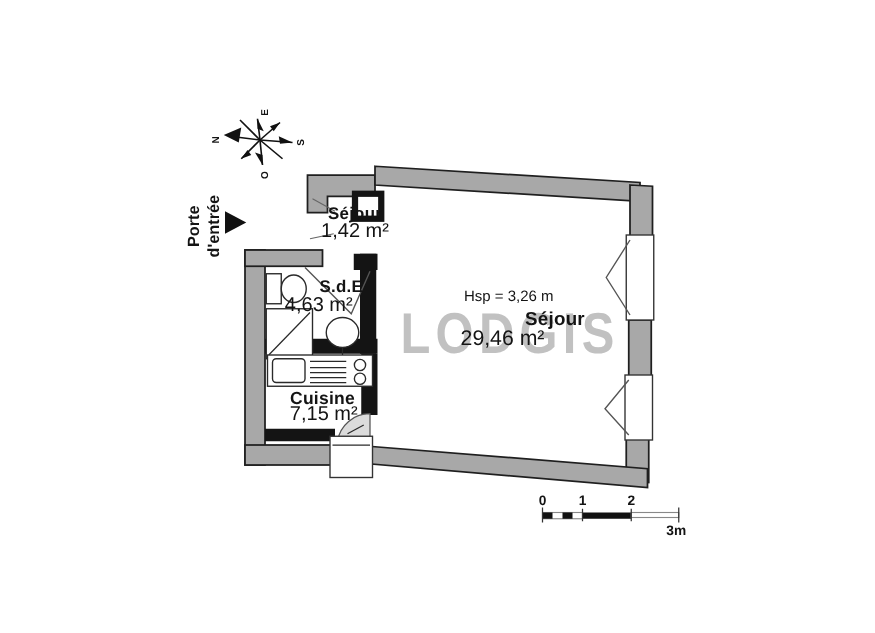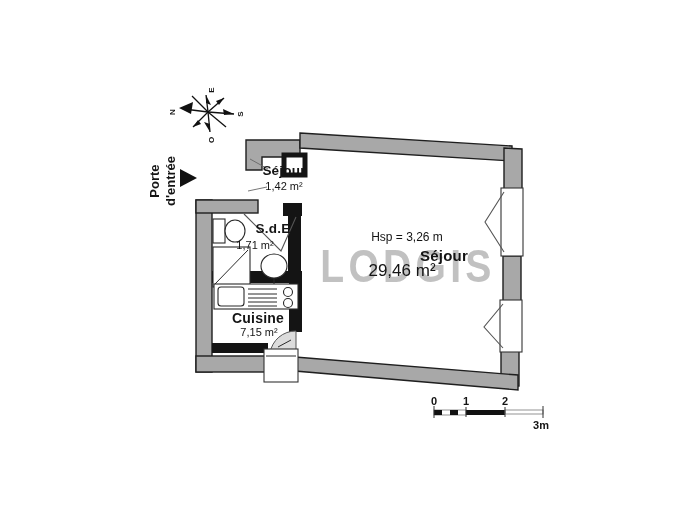--- a/index.html
+++ b/index.html
@@ -4,21 +4,21 @@
 <style>
   html,body{margin:0;padding:0;background:#ffffff;}
   .canvas{
     position:relative;width:700px;height:506px;background:#ffffff;overflow:hidden;
     font-family:"Liberation Sans", sans-serif;color:#141414;
   }
   .canvas svg{position:absolute;left:0;top:0;z-index:2;}
   .lbl{position:absolute;z-index:3;transform:translate(-50%,-50%);white-space:nowrap;
        text-align:center;line-height:1.15;}
   .room-name{font-size:14px;font-weight:600;letter-spacing:.2px;}
-  .room-area{font-size:11px;font-weight:400;}
+  .room-area{font-size:16px;font-weight:400;}
   .hsp{font-size:12px;font-weight:400;}
   .watermark{position:absolute;z-index:1;left:408px;top:266px;
        transform:translate(-50%,-50%) scaleX(.85);
        font-size:46px;font-weight:700;letter-spacing:5px;color:var(--watermark,#b2b2b2);
        opacity:.8;}
   .porte-label{position:absolute;z-index:3;left:163px;top:181px;width:54px;
        transform:translate(-50%,-50%) rotate(-90deg);
        font-size:13px;font-weight:600;text-align:center;line-height:1.2;white-space:normal;}
   .compass-letter{font-size:8px;font-weight:700;transform:translate(-50%,-50%) rotate(-90deg);}
   .scale-num{font-size:11px;font-weight:700;}
@@ -143,21 +143,21 @@
 
   <div class="lbl compass-letter" style="left:173px;top:112px;">N</div>
   <div class="lbl compass-letter" style="left:212px;top:90px;">E</div>
   <div class="lbl compass-letter" style="left:241px;top:114px;">S</div>
   <div class="lbl compass-letter" style="left:212px;top:140px;">O</div>
 
   <div class="lbl room-name" style="left:284px;top:171px;font-size:13.5px;">Séjour</div>
   <div class="lbl room-area" style="left:284px;top:186px;">1,42 m²</div>
 
   <div class="lbl room-name" style="left:257px;top:229px;font-size:13.5px;margin-left:16px;">S.d.E</div>
-  <div class="lbl room-area" style="left:255px;top:245px;">1,71 m²</div>
+  <div class="lbl room-area" style="left:255px;top:245px;">4,63 m²</div>
 
   <div class="lbl room-name" style="left:258px;top:318px;text-align:center;">Cuisine</div>
   <div class="lbl room-area" style="left:259px;top:332px;">7,15 m²</div>
 
   <div class="lbl hsp" style="left:407px;top:238px;">Hsp = 3,26 m</div>
   <div class="lbl room-name" style="left:406px;top:256px;font-size:15px;margin-left:38px;">Séjour</div>
   <div class="lbl room-area" style="left:402px;top:271px;font-size:17px;">29,46 m²</div>
 
   <div class="lbl scale-num" style="left:434px;top:401px;">0</div>
   <div class="lbl scale-num" style="left:466px;top:401px;">1</div>

